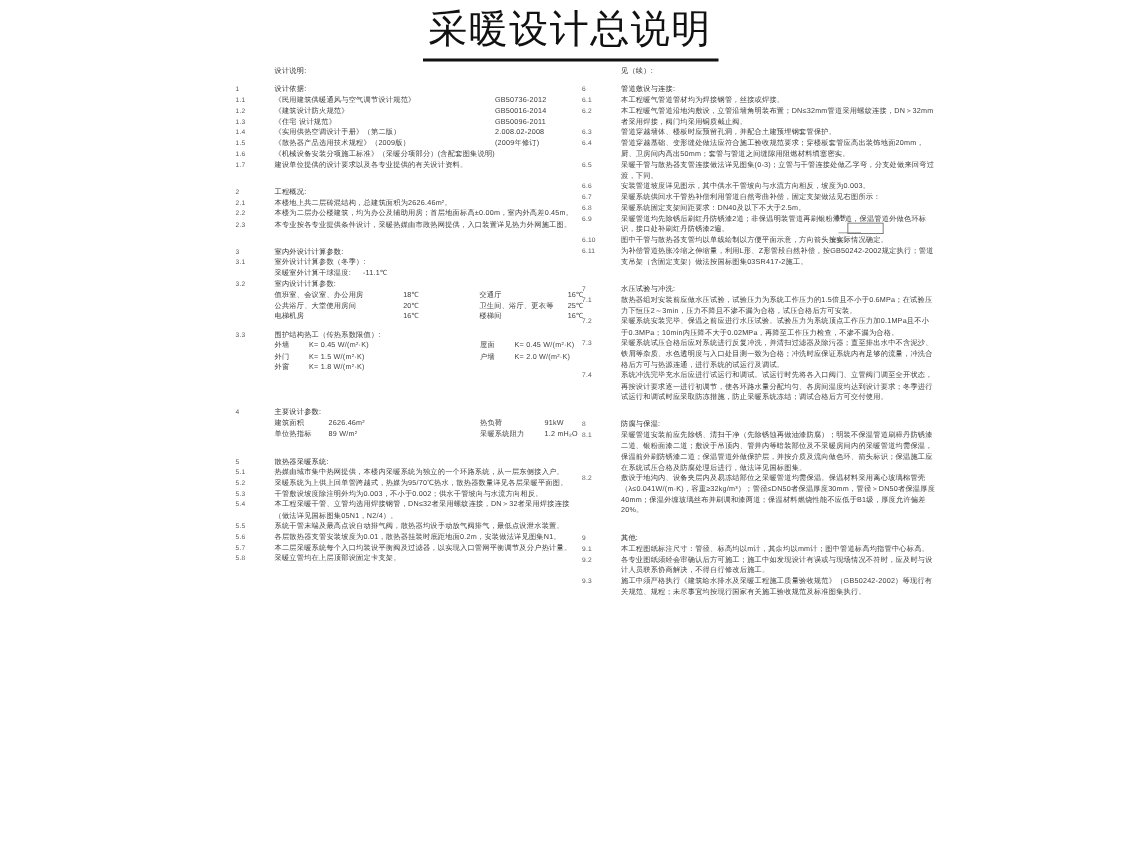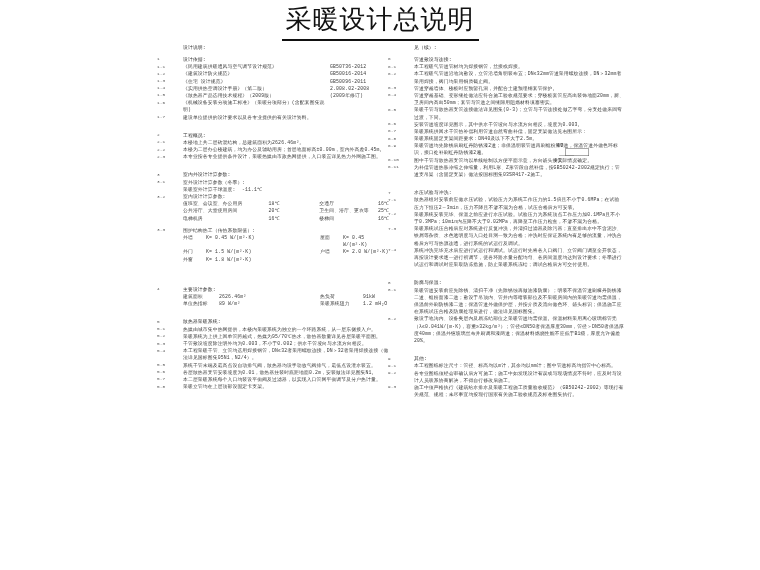--- a/index.html
+++ b/index.html
@@ -1,17 +1,17 @@
 <!DOCTYPE html>
 <html><head>
 <meta charset="utf-8">
 <style>
   html,body{margin:0;padding:0;background:#fff;}
   .page{position:relative;width:760px;height:570px;background:#ffffff;overflow:hidden;
-        font-family:Liberation Mono, monospace;color:#3a3a3a;}
+        font-family:Liberation Sans, sans-serif;color:#3a3a3a;}
   .title{position:absolute;top:2px;left:0;width:100%;text-align:center;
          font-size:26px;color:#111;letter-spacing:1px;}
   .title span{display:inline-block;border-bottom:2px solid #111;padding:0 4px 2px 4px;}
 
   
   .col{position:absolute;top:44px;transform:scale(0.5);transform-origin:0 0;
        font-size:9.6px;line-height:1.5;color:#3c3c3c;letter-spacing:0.3px;}
   #colL{left:157px;width:464px;}
   #colR{left:388px;width:472px;}
 

